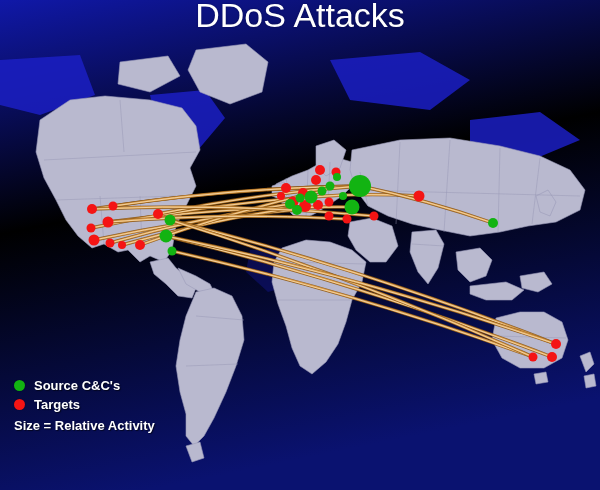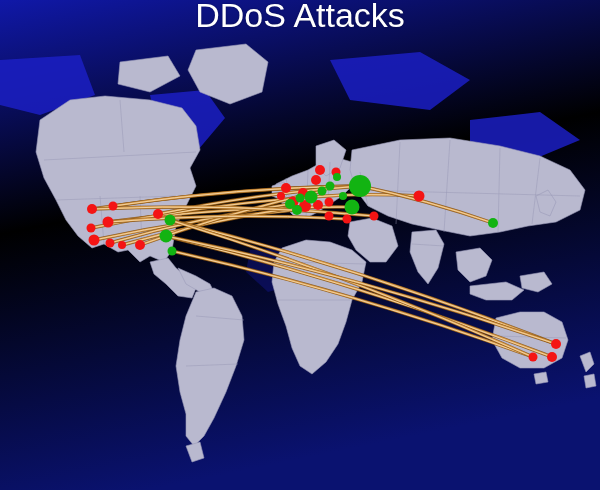--- a/index.html
+++ b/index.html
@@ -332,14 +332,25 @@
           <title>Baltic</title>
         </circle>
         <circle cx="493" cy="223" r="5" fill="#12b312">
           <title>China East</title>
         </circle>
       </g>
   </svg>
 
   <div id="title">DDoS Attacks</div>
 
+  <div id="legend">
+    <div class="legend-row">
+      <span class="legend-swatch" id="sw-green" style="background: rgb(18, 179, 18);"></span>
+      <span class="legend-label">Source C&amp;C's</span>
+    </div>
+    <div class="legend-row">
+      <span class="legend-swatch" id="sw-red" style="background: rgb(244, 20, 20);"></span>
+      <span class="legend-label">Targets</span>
+    </div>
+    <div id="legend-note">Size = Relative Activity</div>
+  </div>
 
 </div>
 
 </body></html>

